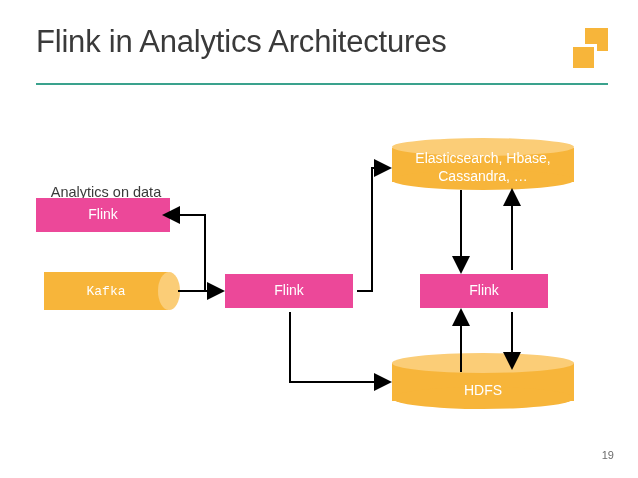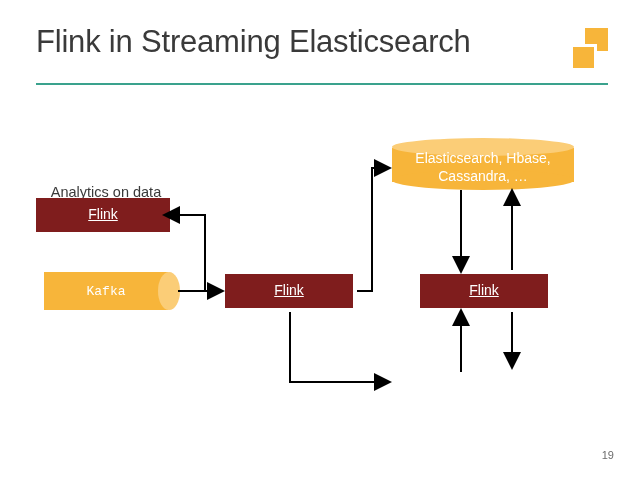--- a/index.html
+++ b/index.html
@@ -62,21 +62,21 @@
     position: absolute;
     box-sizing: border-box;
     display: flex;
     align-items: center;
     justify-content: center;
     text-align: center;
     color: #ffffff;
     font-size: 14px;
     line-height: 1.25;
   }
-  .box.teal { background: #7f1d1d; text-decoration: underline; }
+  .box.teal { background: #ec4899; }
 
   
   .cyl {
     position: absolute;
     box-sizing: border-box;
   }
   .cyl .body {
     position: absolute;
     left: 0;
     width: 100%;
@@ -153,21 +153,21 @@
     width: 638px;
     height: 478px;
     pointer-events: none;
   }
 </style>
 </head>
 <body>
 
 <div class="slide">
 
-  <div class="title">Flink in Streaming Elasticsearch</div>
+  <div class="title">Flink in Analytics Architectures</div>
   <div class="title-rule"></div>
   <div class="logo-square-back"></div>
   <div class="logo-square-front"></div>
 
   <div class="plain" style="left:26px; top:143px; width:160px;">Analytics on data
 in motion</div>
 
 
 
   <div class="box teal" style="left:36px; top:198px; width:134px; height:34px;">Flink</div>
@@ -184,20 +184,26 @@
   </div>
 
   <div class="cyl" style="left:392px; top:140px; width:182px; height:50px;">
     <div class="body" style="top:8px; height:34px;"></div>
     <div class="bottom" style="top:30px; height:20px;"></div>
     <div class="top" style="top:-2px; height:18px;"></div>
     <div class="label" style="top:10px;">Elasticsearch, Hbase,
 Cassandra, …</div>
   </div>
 
+  <div class="cyl" style="left:392px; top:355px; width:182px; height:55px;">
+    <div class="body" style="top:8px; height:38px;"></div>
+    <div class="bottom" style="top:32px; height:22px;"></div>
+    <div class="top" style="top:-2px; height:20px;"></div>
+    <div class="label" style="top:27px;">HDFS</div>
+  </div>
 
   <svg class="arrows" viewBox="0 0 638 478">
     <defs>
       <marker id="ah" markerWidth="9" markerHeight="9" refX="7" refY="4.5" orient="auto">
         <path d="M0,0 L9,4.5 L0,9 z" fill="#000000"></path>
       </marker>
     </defs>
 
     <path d="M178,291 L221,291" stroke="#000000" stroke-width="2" fill="none" marker-end="url(#ah)"></path>
 

